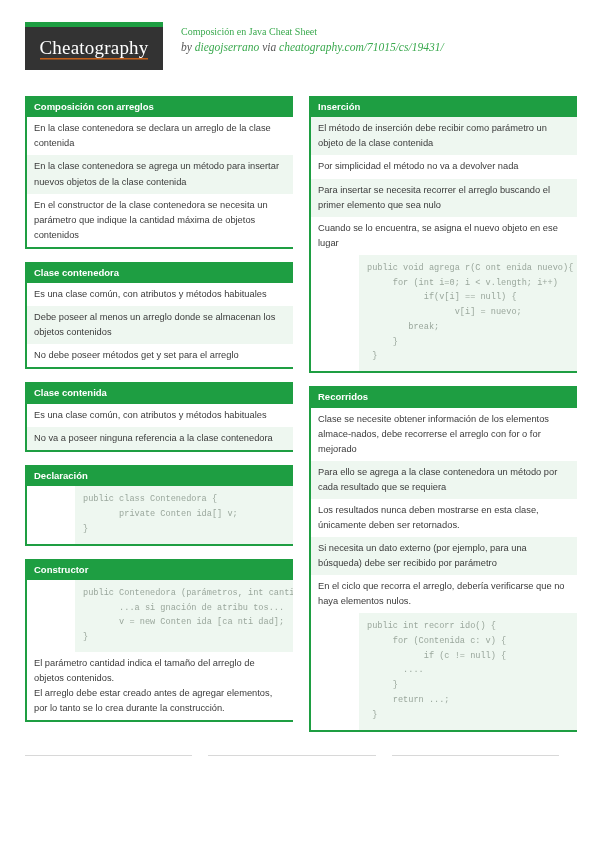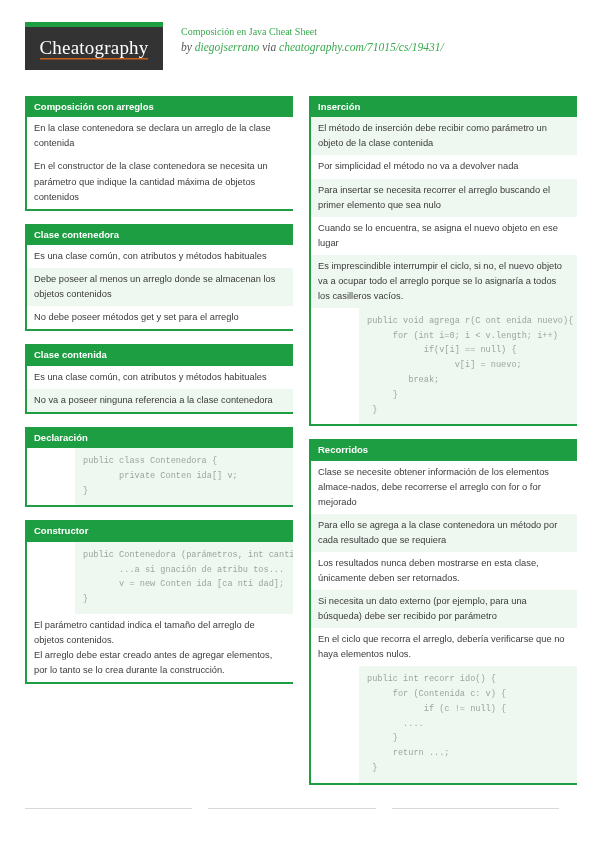--- a/index.html
+++ b/index.html
@@ -144,20 +144,21 @@
     </div>
   </div>
 
   <div class="columns">
 
     <div class="col">
 
       <div class="block">
         <div class="block-title">Composición con arreglos</div>
         <div class="row odd">En la clase contenedora se declara un arreglo de la clase contenida</div>
+        <div class="row even">En la clase contenedora se agrega un método para insertar nuevos objetos de la clase contenida</div>
         <div class="row odd">En el constructor de la clase contenedora se necesita un parámetro que indique la cantidad máxima de objetos contenidos</div>
       </div>
 
       <div class="block">
         <div class="block-title">Clase contenedora</div>
         <div class="row odd">Es una clase común, con atributos y métodos habituales</div>
         <div class="row even">Debe poseer al menos un arreglo donde se almacenan los objetos contenidos</div>
         <div class="row odd">No debe poseer métodos get y set para el arreglo</div>
       </div>
 
@@ -187,21 +188,20 @@
     </div>
 
     <div class="col">
 
       <div class="block">
         <div class="block-title">Inserción</div>
         <div class="row even">El método de inserción debe recibir como parámetro un objeto de la clase contenida</div>
         <div class="row odd">Por simplicidad el método no va a devolver nada</div>
         <div class="row even">Para insertar se necesita recorrer el arreglo buscando el primer elemento que sea nulo</div>
         <div class="row odd">Cuando se lo encuentra, se asigna el nuevo objeto en ese lugar</div>
-        <div class="row even">Es imprescindible interrumpir el ciclo, si no, el nuevo objeto va a ocupar todo el arreglo porque se lo asignaría a todos los casilleros vacíos.</div>
         <div class="code">public void agrega r(C ont enida nuevo){
      for (int i=0; i &lt; v.length; i++)
            if(v[i] == null) {
                  v[i] = nuevo;
         break;
      }
  }</div>
       </div>
 
       <div class="block">

